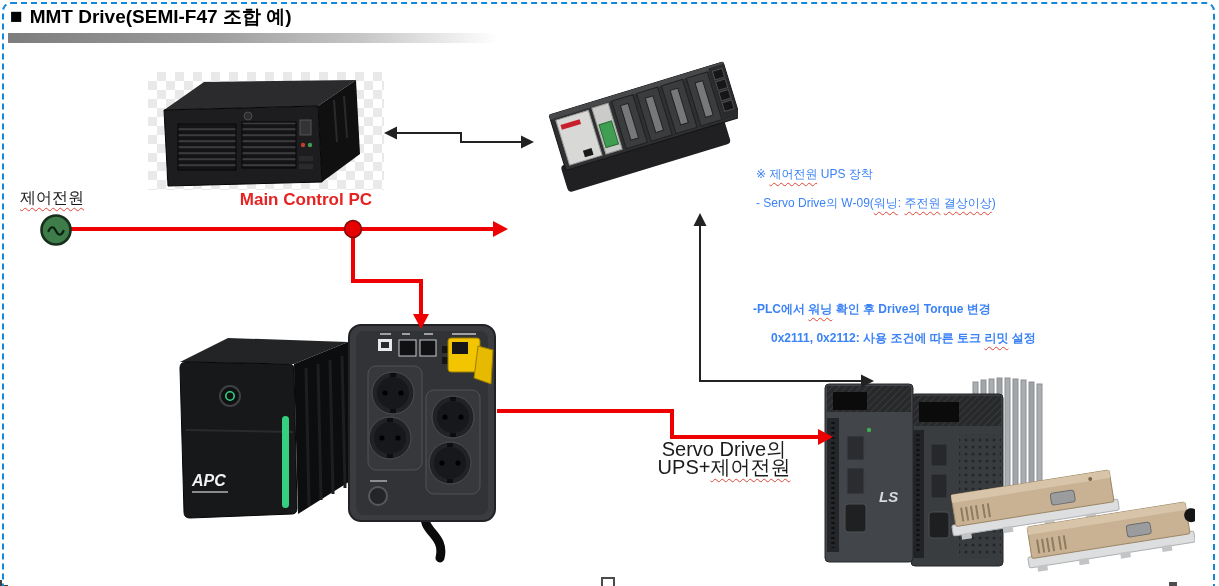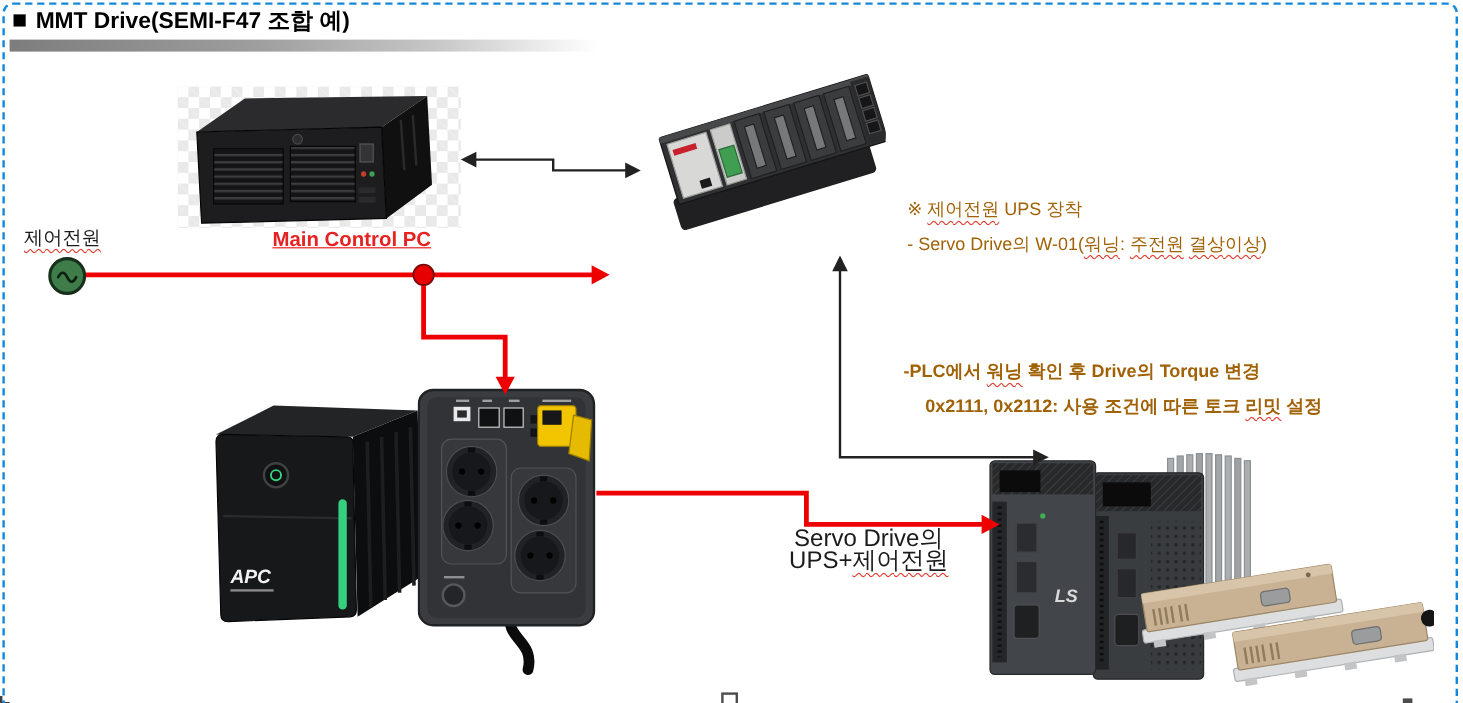--- a/index.html
+++ b/index.html
@@ -7,23 +7,23 @@
           font-family:"Liberation Sans","DejaVu Sans",sans-serif;padding-left:24px;}
   .frame{position:absolute;left:2px;top:2px;width:1209px;height:640px;
          border:2px dashed #1388da;border-radius:9px;pointer-events:none;z-index:9;}
   .title{position:absolute;left:10px;top:4px;font-size:19px;font-weight:bold;color:#000;
          white-space:nowrap;z-index:6;}
   .title .bullet{font-size:21px;margin-right:7px;}
   .title-bar{position:absolute;left:8px;top:33px;width:505px;height:10px;z-index:6;
          background:linear-gradient(to right,#7d7d7d 0%,#9d9d9d 40%,#c6c6c6 70%,rgba(255,255,255,0) 97%);}
   .label{position:absolute;color:#1b1b1b;white-space:nowrap;z-index:6;}
   .src-label{left:20px;top:188px;font-size:16px;}
-  .pc-label{left:227px;top:190px;width:145px;text-align:left;color:#e62222;font-weight:bold;font-size:17px;text-decoration:underline;}
+  .pc-label{left:227px;top:190px;width:145px;text-align:right;color:#e62222;font-weight:bold;font-size:17px;}
   .feed-label{left:646px;top:440px;width:156px;text-align:center;font-size:20px;line-height:18px;}
-  .notes{position:absolute;font-size:15px;line-height:29px;color:#a16207;white-space:nowrap;z-index:6;}
+  .notes{position:absolute;font-size:12px;line-height:29px;color:#3b82f6;white-space:nowrap;z-index:6;}
   .notes-1{left:756px;top:160px;}
   .notes-2{left:753px;top:295px;font-weight:bold;}
   .ind232{margin-left:232px;}
   .ind18{margin-left:18px;}
   .wavy{text-decoration-line:underline;text-decoration-style:wavy;
         text-decoration-color:#e04438;text-decoration-thickness:1px;text-underline-offset:4px;}
   .equip{position:absolute;z-index:2;}
   .checker{background-image:
      linear-gradient(45deg,#e9e9e9 25%,transparent 25%,transparent 75%,#e9e9e9 75%),
      linear-gradient(45deg,#e9e9e9 25%,transparent 25%,transparent 75%,#e9e9e9 75%);
@@ -307,21 +307,21 @@
     <g fill="#222222" stroke="none">
       <polygon points="384,133 397,126.5 397,139.5"></polygon>
       <polygon points="534,142 521,135.5 521,148.5"></polygon>
       <polygon points="700,213 693.5,226 706.5,226"></polygon>
       <polygon points="874,381 861,374.5 861,387.5"></polygon>
     </g>
   </svg>
 
   <div class="notes notes-1">
     <div><span>※ </span><span class="wavy">제어전원</span><span> UPS 장착</span></div>
-    <div><span>- Servo Drive의 W-01(</span><span class="wavy">워닝</span><span>: </span><span class="wavy">주전원</span><span> </span><span class="wavy">결상이상</span><span>)</span></div>
+    <div><span>- Servo Drive의 W-09(</span><span class="wavy">워닝</span><span>: </span><span class="wavy">주전원</span><span> </span><span class="wavy">결상이상</span><span>)</span></div>
   </div>
   <div class="notes notes-2">
     <div><span>-PLC에서 </span><span class="wavy">워닝</span><span> 확인 후 Drive의 Torque 변경</span></div>
     <div class="ind18"><span>0x2111, 0x2112: 사용 조건에 따른 토크 </span><span class="wavy">리밋</span><span> 설정</span></div>
   </div>
 
   <div class="label feed-label">
     <div><span>Servo Drive의</span></div>
     <div><span>UPS+</span><span class="wavy">제어전원</span></div>
   </div>

